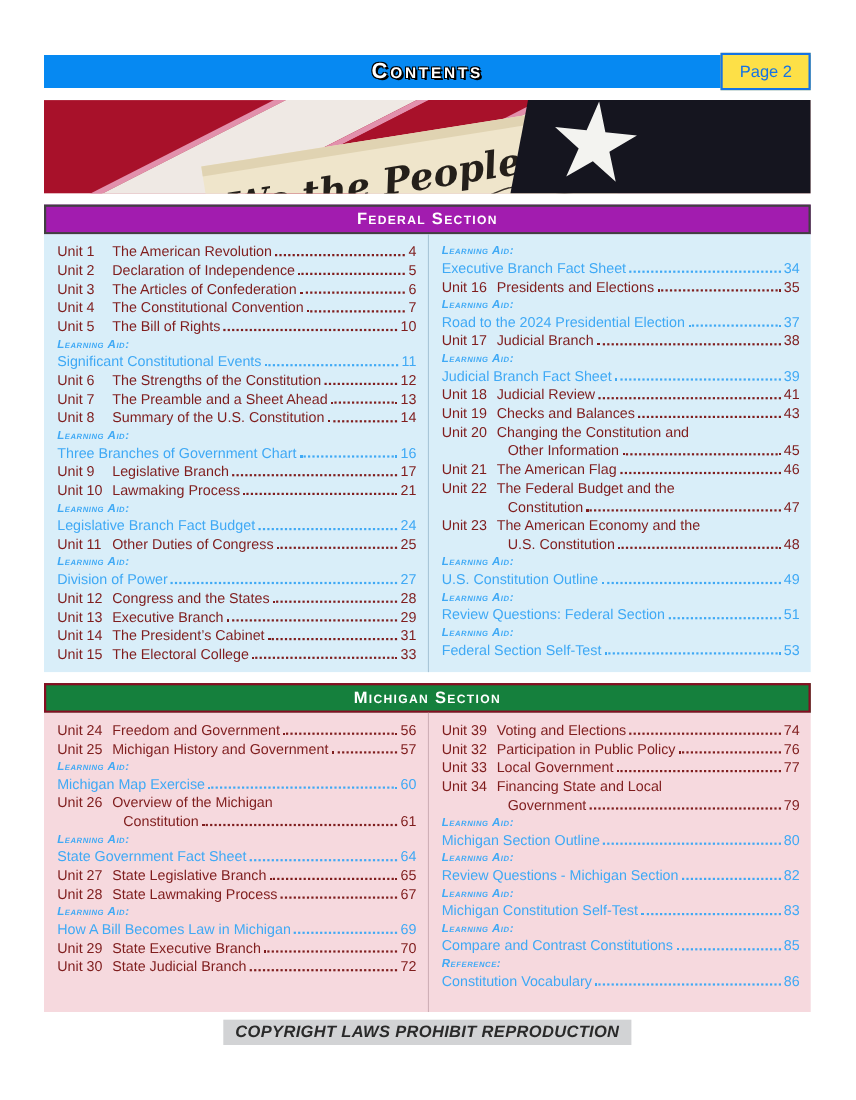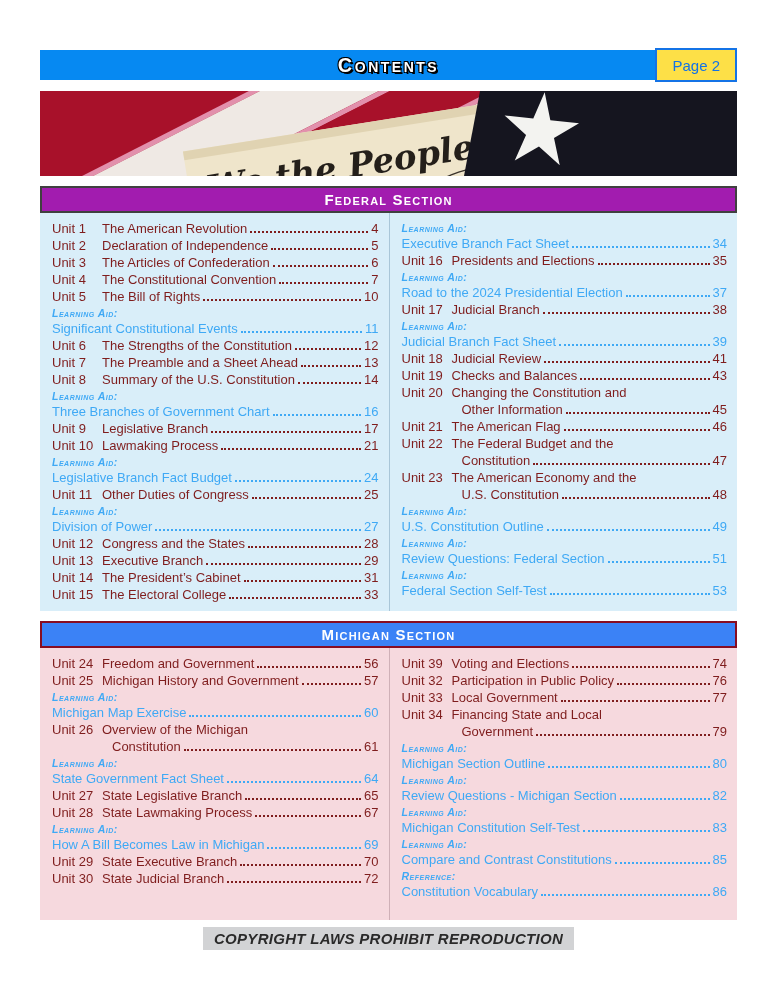--- a/index.html
+++ b/index.html
@@ -26,21 +26,21 @@
   }
 
   
   .banner { margin-top:11px; height:85px; line-height:0; }
 
   
   .secbar {
     margin-top:10px; height:23px; display:flex; align-items:center; justify-content:center;
   }
   .secbar.fed { background:#a21caf; border:2px solid #404040; }
-  .secbar.mich { background:#3b82f6; border:2px solid #870D22; }
+  .secbar.mich { background:#15803d; border:2px solid #870D22; }
   .sectitle {
     color:#ffffff; font-weight:bold; font-size:15px; letter-spacing:1.2px;
     font-variant:small-caps;
   }
 
   
   .seccontent { display:flex; align-items:stretch; }
   .seccontent.fed { background:#D9EEF9; min-height:398px; }
   .seccontent.mich { background:#F6D9DE; min-height:272px; }
   .col { width:50%; box-sizing:border-box; padding:7px 10px 8px 12px; }

